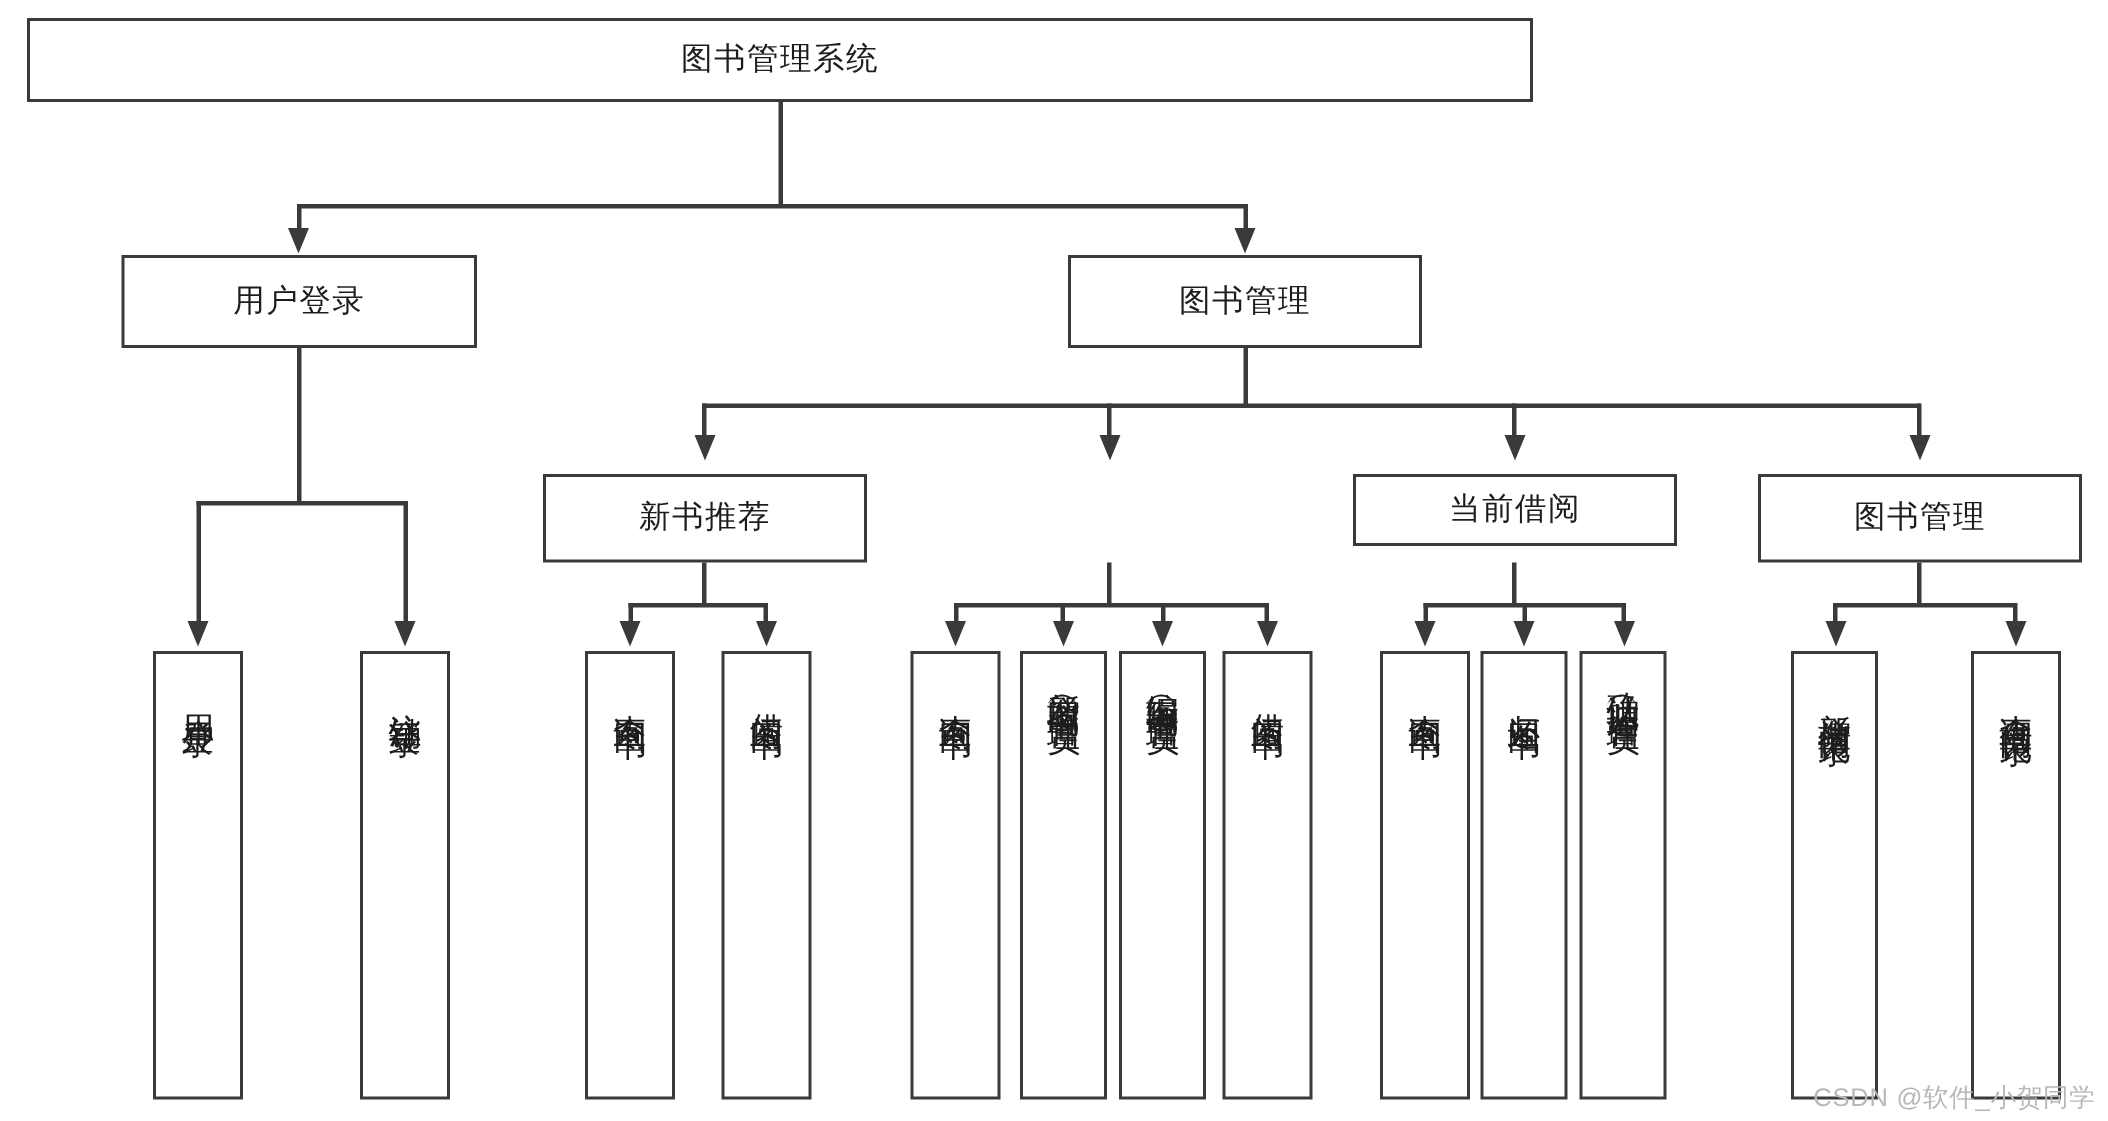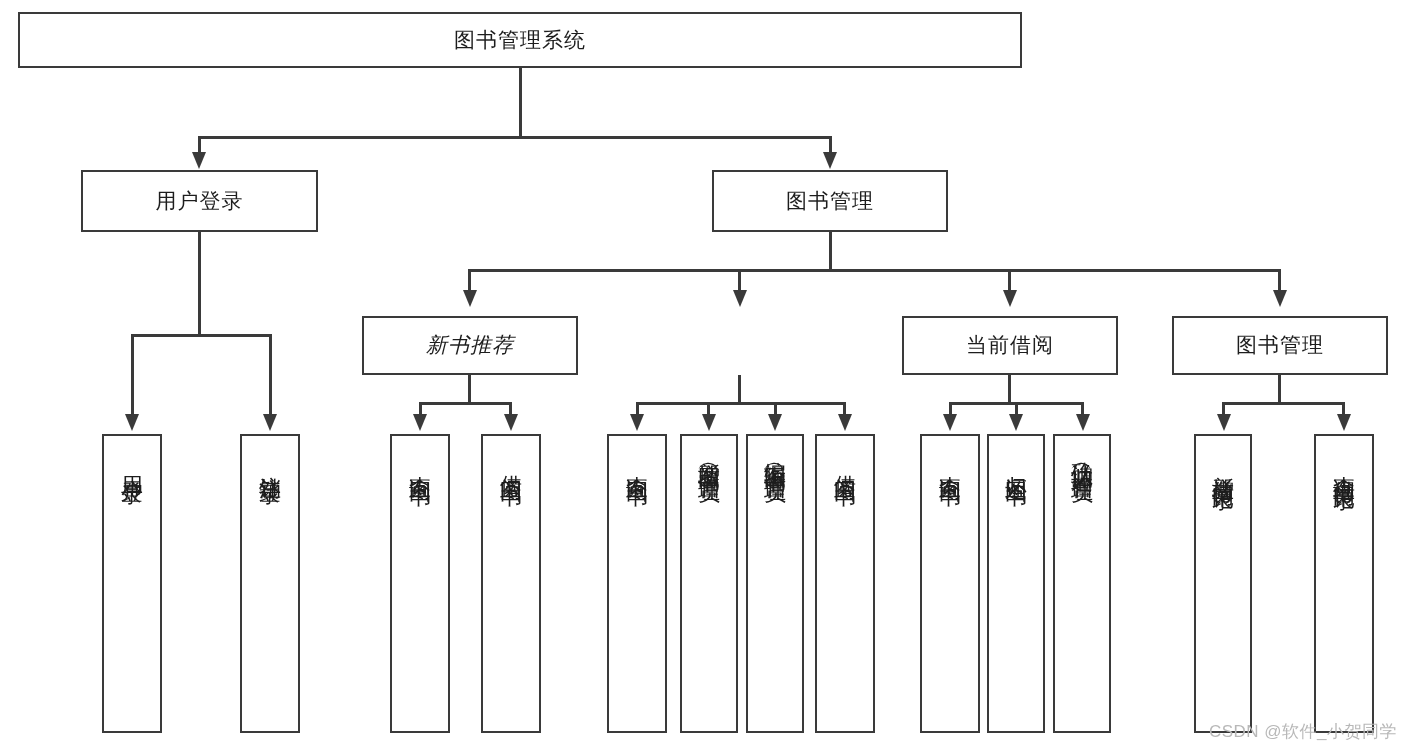--- a/index.html
+++ b/index.html
@@ -111,24 +111,24 @@
   <div class="conn hline" style="left:468px;top:269px;width:812px;"></div>
   <div class="conn vline" style="left:468px;top:269px;height:24px;"></div>
   <div class="arrow" style="left:463px;top:290px;"></div>
   <div class="conn vline" style="left:738px;top:269px;height:24px;"></div>
   <div class="arrow" style="left:733px;top:290px;"></div>
   <div class="conn vline" style="left:1008px;top:269px;height:24px;"></div>
   <div class="arrow" style="left:1003px;top:290px;"></div>
   <div class="conn vline" style="left:1278px;top:269px;height:24px;"></div>
   <div class="arrow" style="left:1273px;top:290px;"></div>
 
-  <div class="node h" style="left:362px;top:316px;width:216px;height:59px;font-style:italic;">
+  <div class="node h" style="left:362px;top:316px;width:216px;height:59px;">
     <span class="label">新书推荐</span>
   </div>
-  <div class="node h" style="left:902px;top:316px;width:216px;height:59px;">
+  <div class="node h" style="left:902px;top:316px;width:216px;height:48px;">
     <span class="label">当前借阅</span>
   </div>
   <div class="node h" style="left:1172px;top:316px;width:216px;height:59px;">
     <span class="label">图书管理</span>
   </div>
 
   <div class="conn vline" style="left:468px;top:375px;height:29px;"></div>
   <div class="conn hline" style="left:419px;top:402px;width:92px;"></div>
   <div class="conn vline" style="left:419px;top:402px;height:16px;"></div>
   <div class="arrow" style="left:413px;top:414px;"></div>

